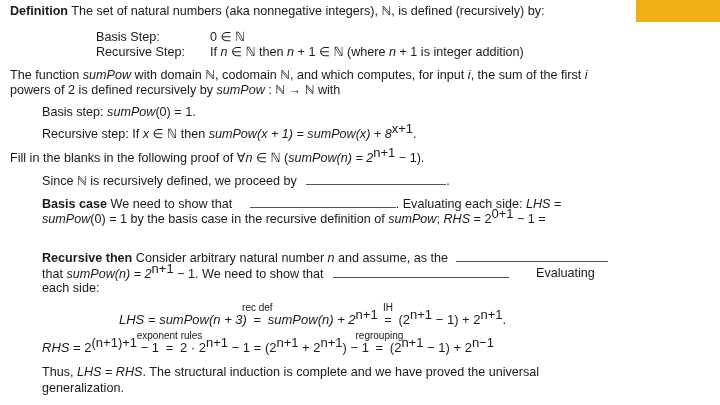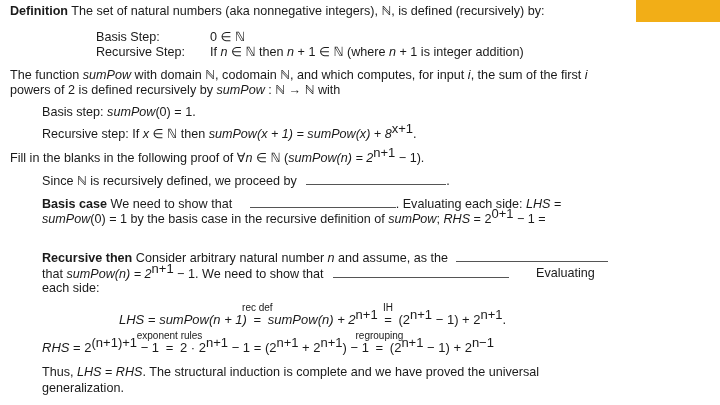--- a/index.html
+++ b/index.html
@@ -119,21 +119,21 @@
     <span class="blank" style="width:152px; margin-left:4px;"></span>
   </div>
   <div class="line" style="left:38px; top:266px;">
     <span>that </span><i>sumPow</i><i>(n) = 2</i><sup>n+1</sup><span> − 1. We need to show that</span>
     <span class="blank" style="width:176px; margin-left:6px;"></span>
   </div>
   <div class="line" style="left:532px; top:266px;">Evaluating</div>
   <div class="line" style="left:38px; top:281px;">each side:</div>
 
   <div class="eq" style="left:115px; top:312px;">
-    <i>LHS</i><span> = </span><i>sumPow</i><i>(n + 1)</i>
+    <i>LHS</i><span> = </span><i>sumPow</i><i>(n + 3)</i>
     <span class="over"><span class="lbl">rec def</span>=</span>
     <i>sumPow</i><i>(n) + 2</i><sup>n+1</sup>
     <span class="over"><span class="lbl">IH</span>=</span>
     <span>(2</span><sup>n+1</sup><span> − 1) + 2</span><sup>n+1</sup><span>.</span>
   </div>
 
   <div class="eq" style="left:38px; top:340px;">
     <i>RHS</i><span> = 2</span><sup>(n+1)+1</sup><span> − 1</span>
     <span class="over"><span class="lbl">exponent rules</span>=</span>
     <span>2 · 2</span><sup>n+1</sup><span> − 1 = (2</span><sup>n+1</sup><span> + 2</span><sup>n+1</sup><span>) − 1</span>

